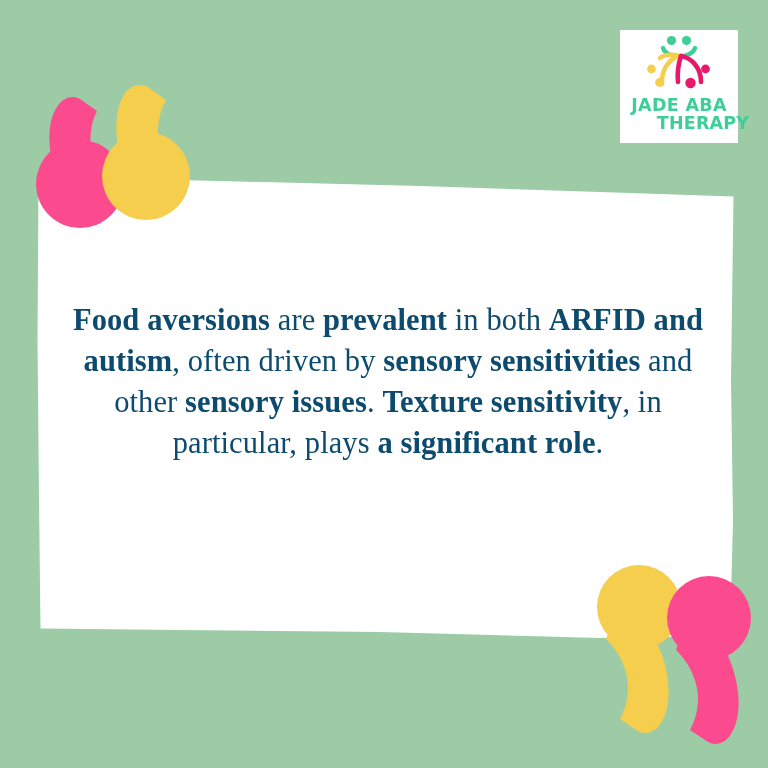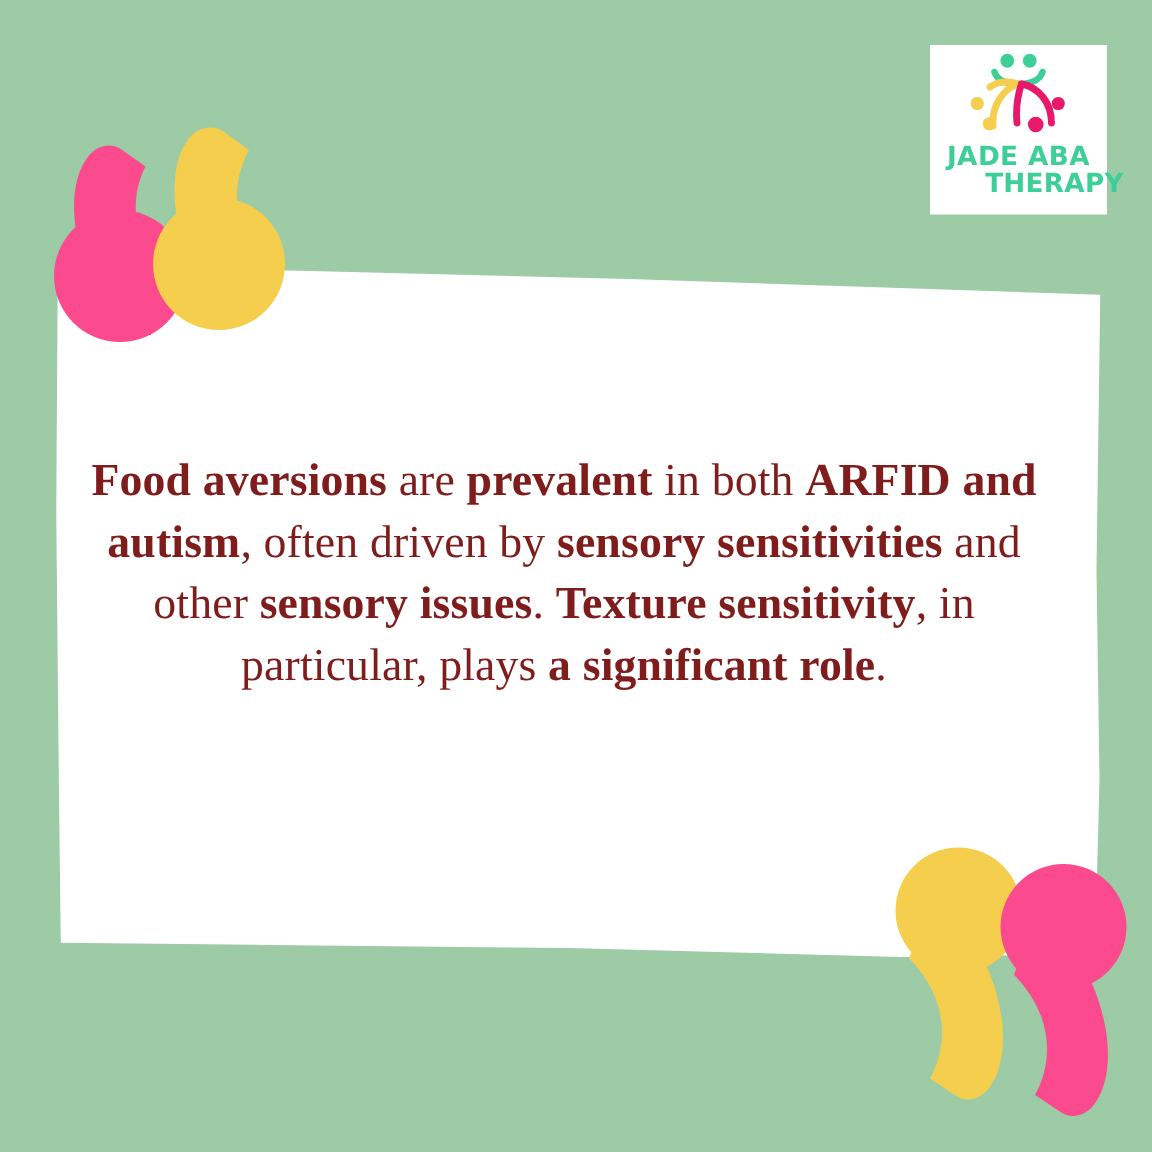--- a/index.html
+++ b/index.html
@@ -71,25 +71,25 @@
     left: 0;
     top: 0;
     width: 768px;
     height: 768px;
     pointer-events: none;
   }
 
   
   #quote-text {
     position: absolute;
-    left: 52px;
+    left: 64px;
     top: 300px;
     width: 648px;
     text-align: center;
-    color: #7f1d1d;
+    color: #0c4a6e;
     font-family: "Liberation Serif", serif;
     font-size: 30.5px;
     line-height: 41px;
     letter-spacing: 0.1px;
   }
   #quote-text b {
     font-weight: 700;
   }
   #quote-text .reg {
     font-weight: 400;

